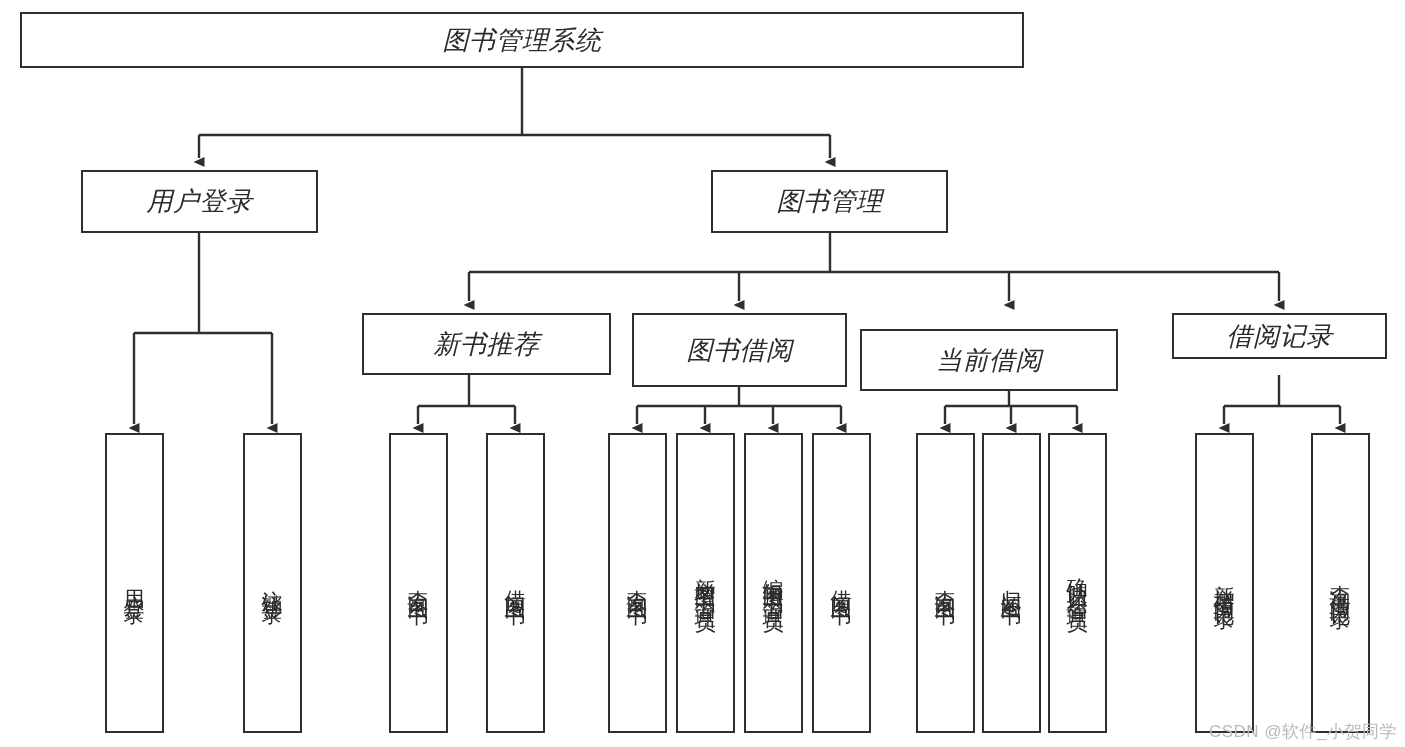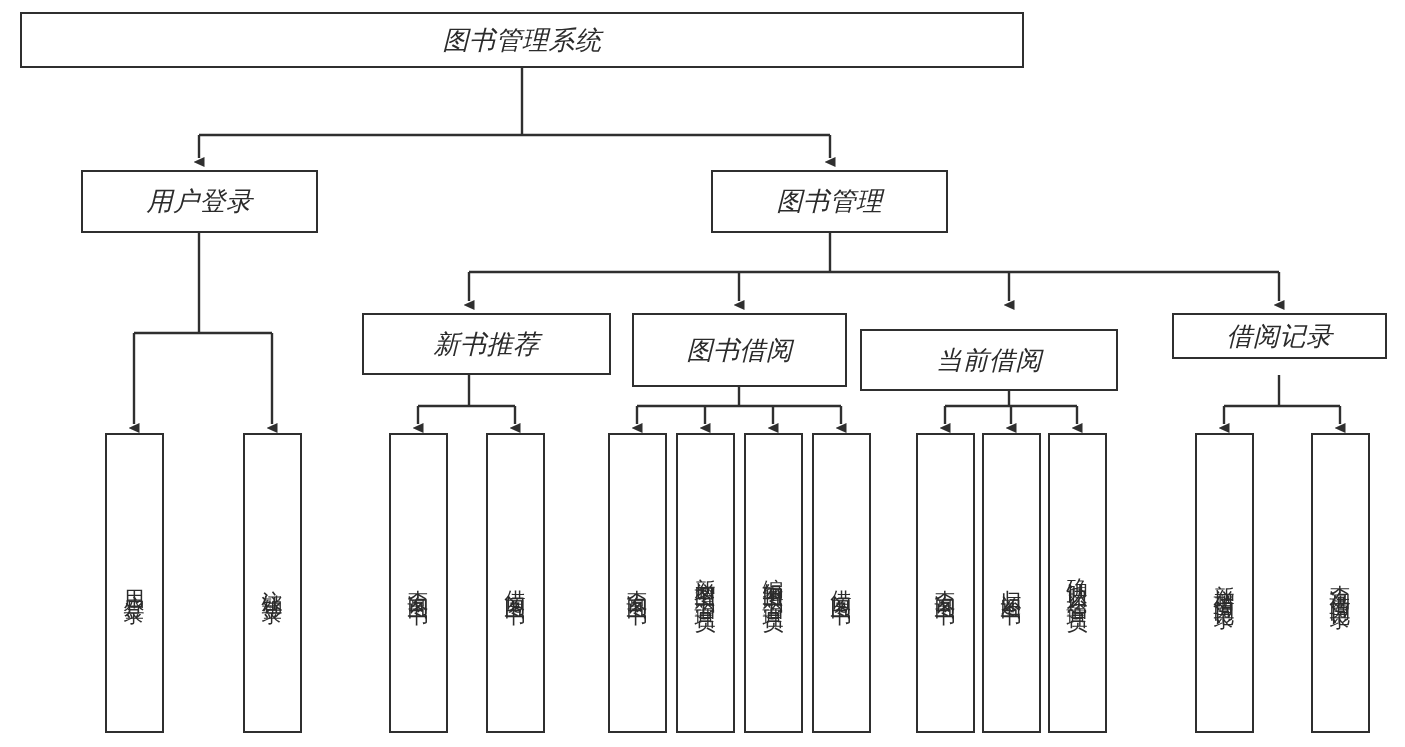--- a/index.html
+++ b/index.html
@@ -185,13 +185,14 @@
     <span class="node-label">确认归还（管理员）</span>
   </div>
 
   <div class="node vertical" style="left:1195px; top:433px; width:59px; height:300px;">
     <span class="node-label">新增借阅记录</span>
   </div>
   <div class="node vertical" style="left:1311px; top:433px; width:59px; height:300px;">
     <span class="node-label">查询借阅记录</span>
   </div>
 
+  <div id="watermark">CSDN @软件_小贺同学</div>
 </div>
 
 </body></html>

